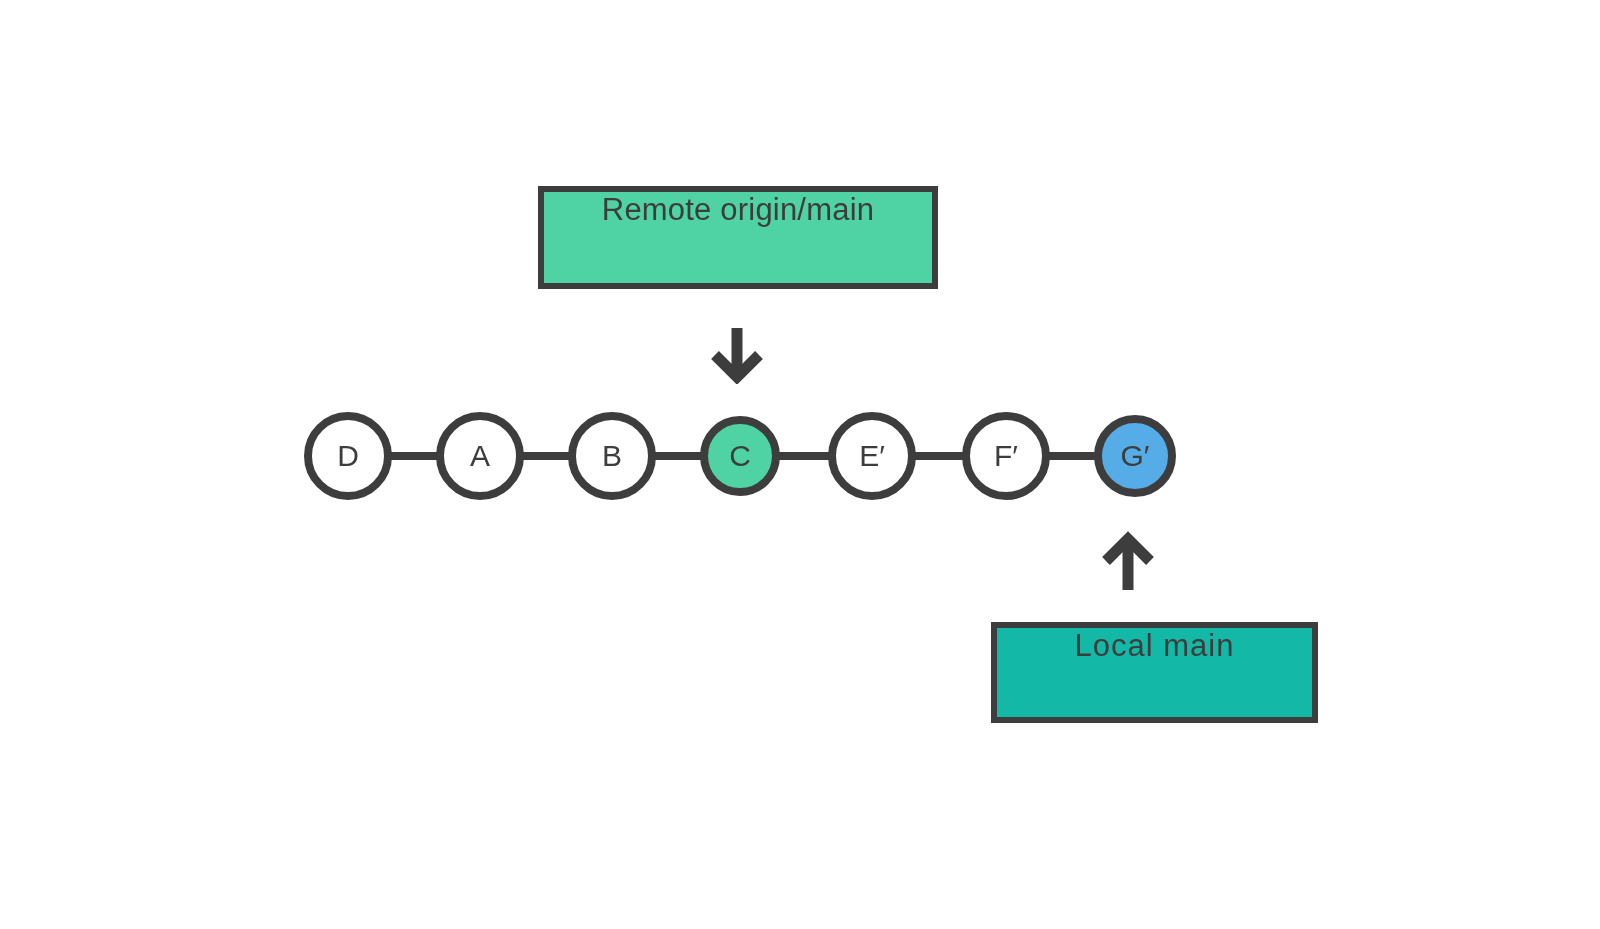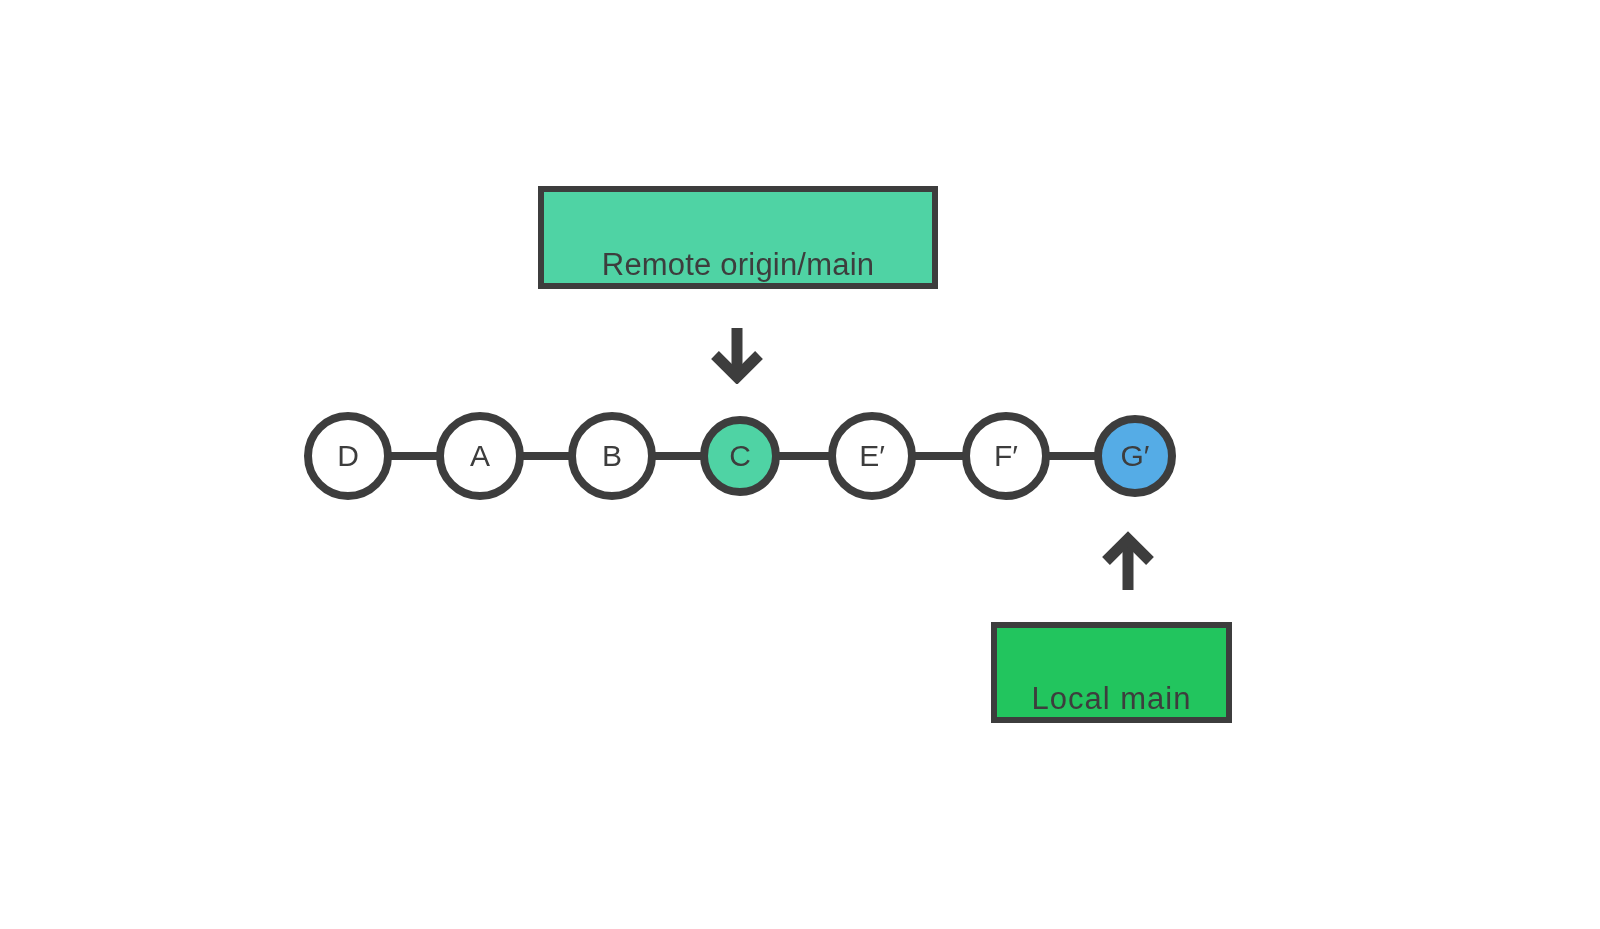--- a/index.html
+++ b/index.html
@@ -19,41 +19,41 @@
     position: absolute;
     inset: 0;
   }
 
   
   .label-box {
     position: absolute;
     box-sizing: border-box;
     border: 6px solid #3d3d3d;
     display: flex;
-    align-items: flex-end;
+    align-items: flex-start;
     justify-content: center;
     color: #3d3d3d;
     font-size: 31px;
     font-weight: 400;
     letter-spacing: 0.2px;
     white-space: nowrap;
   }
   #remote-box {
     left: 538px;
     top: 186px;
     width: 400px;
     height: 103px;
     background: #4fd3a4;
   }
   #local-box {
     left: 991px;
     top: 622px;
-    width: 241px;
+    width: 327px;
     height: 101px;
-    background: #22c55e;
+    background: #14b8a6;
     letter-spacing: 1px;
   }
 
   
   #commit-chain {
     position: absolute;
     left: 304px;
     top: 410px;
     width: 872px;
     height: 92px;

